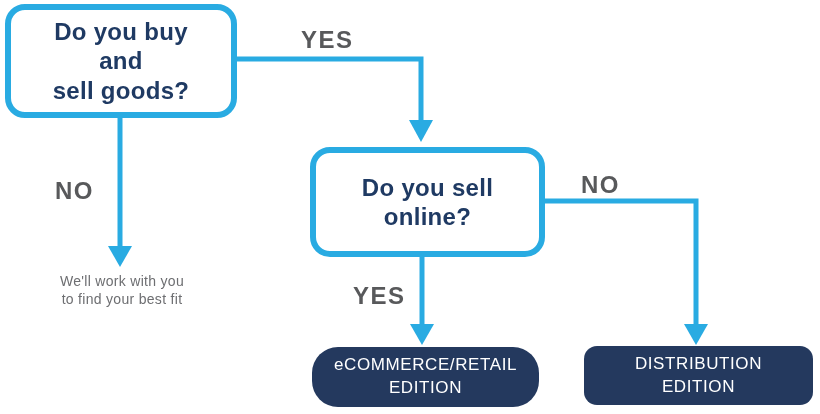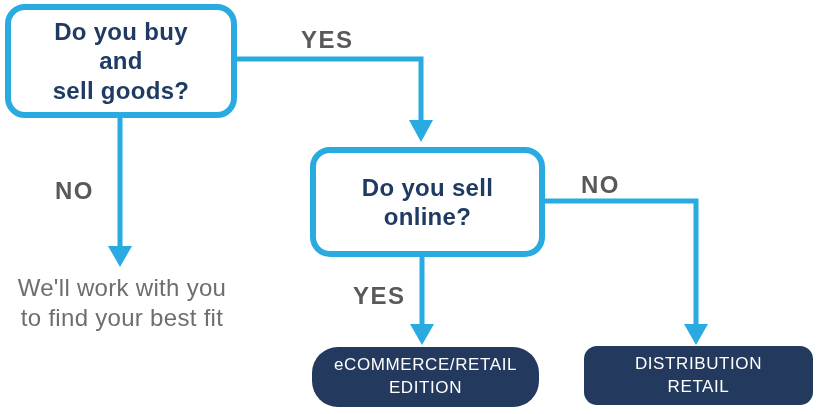--- a/index.html
+++ b/index.html
@@ -69,21 +69,21 @@
   .label-no1  { left: 55px;  top: 177px; }
   .label-yes2 { left: 353px; top: 282px; }
   .label-no2  { left: 581px; top: 171px; }
   .outcome-text {
     position: absolute;
     left: 8px;
     top: 273px;
     width: 228px;
     text-align: center;
     color: #6D6E71;
-    font-size: 24px;
+    font-size: 14px;
     line-height: 1.25;
     white-space: pre-line;
     letter-spacing: 0.3px;
   }
 </style>
 </head>
 <body>
 
 <div class="canvas">
 
@@ -117,15 +117,15 @@
 
   <div class="branch-label label-no2">NO</div>
 
   <div class="outcome-text">We'll work with you
 to find your best fit</div>
 
   <div class="result-box box-ecommerce">eCOMMERCE/RETAIL
 EDITION</div>
 
   <div class="result-box box-distribution">DISTRIBUTION
-RETAIL</div>
+EDITION</div>
 
 </div>
 
 </body></html>

